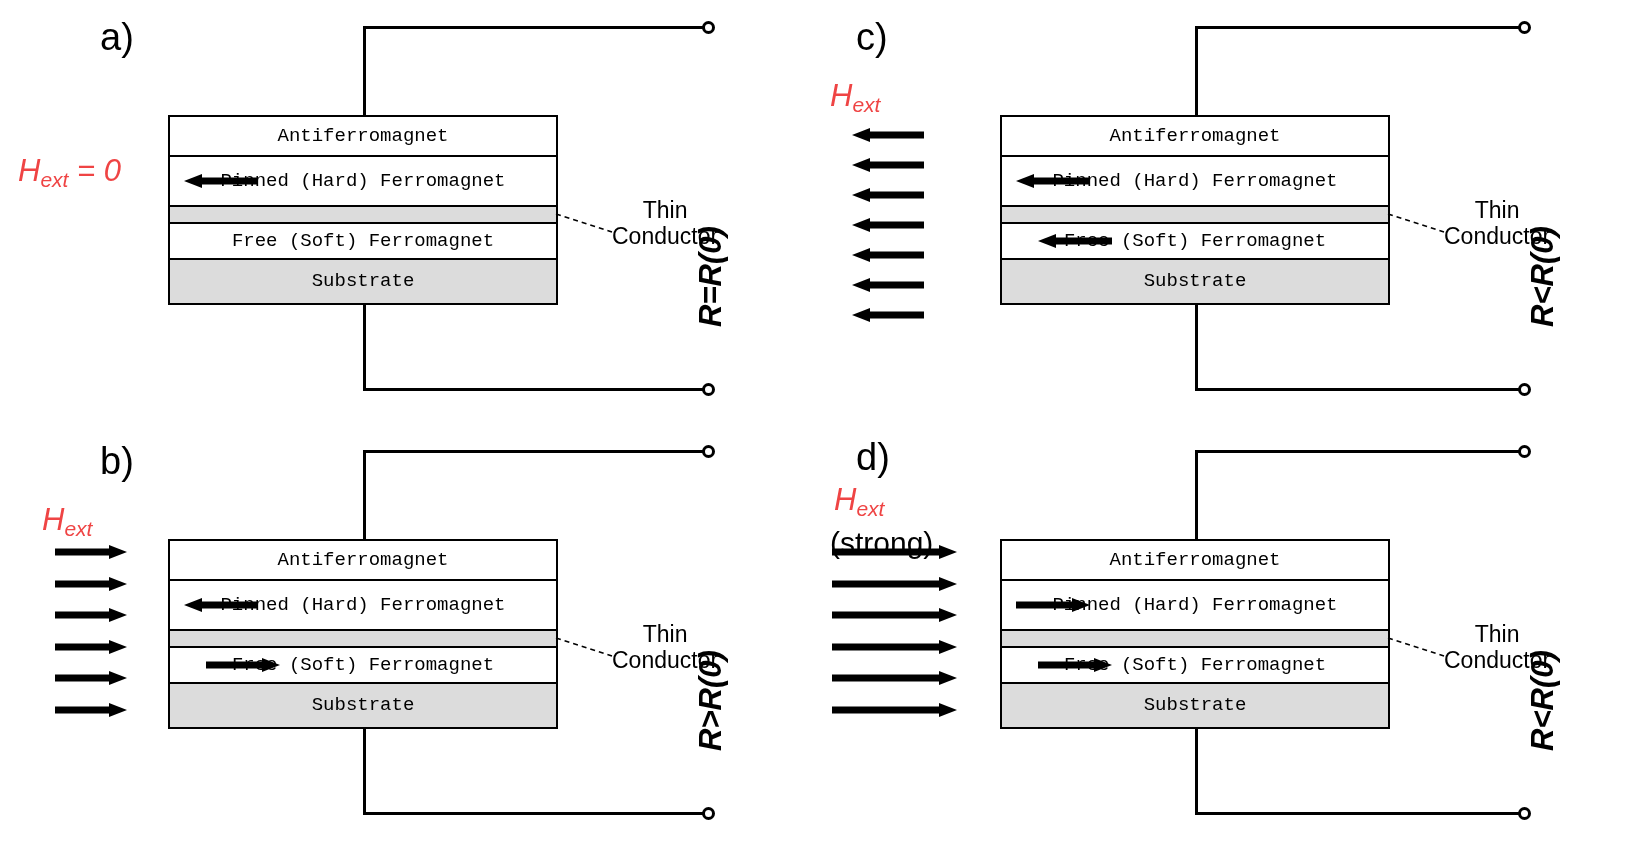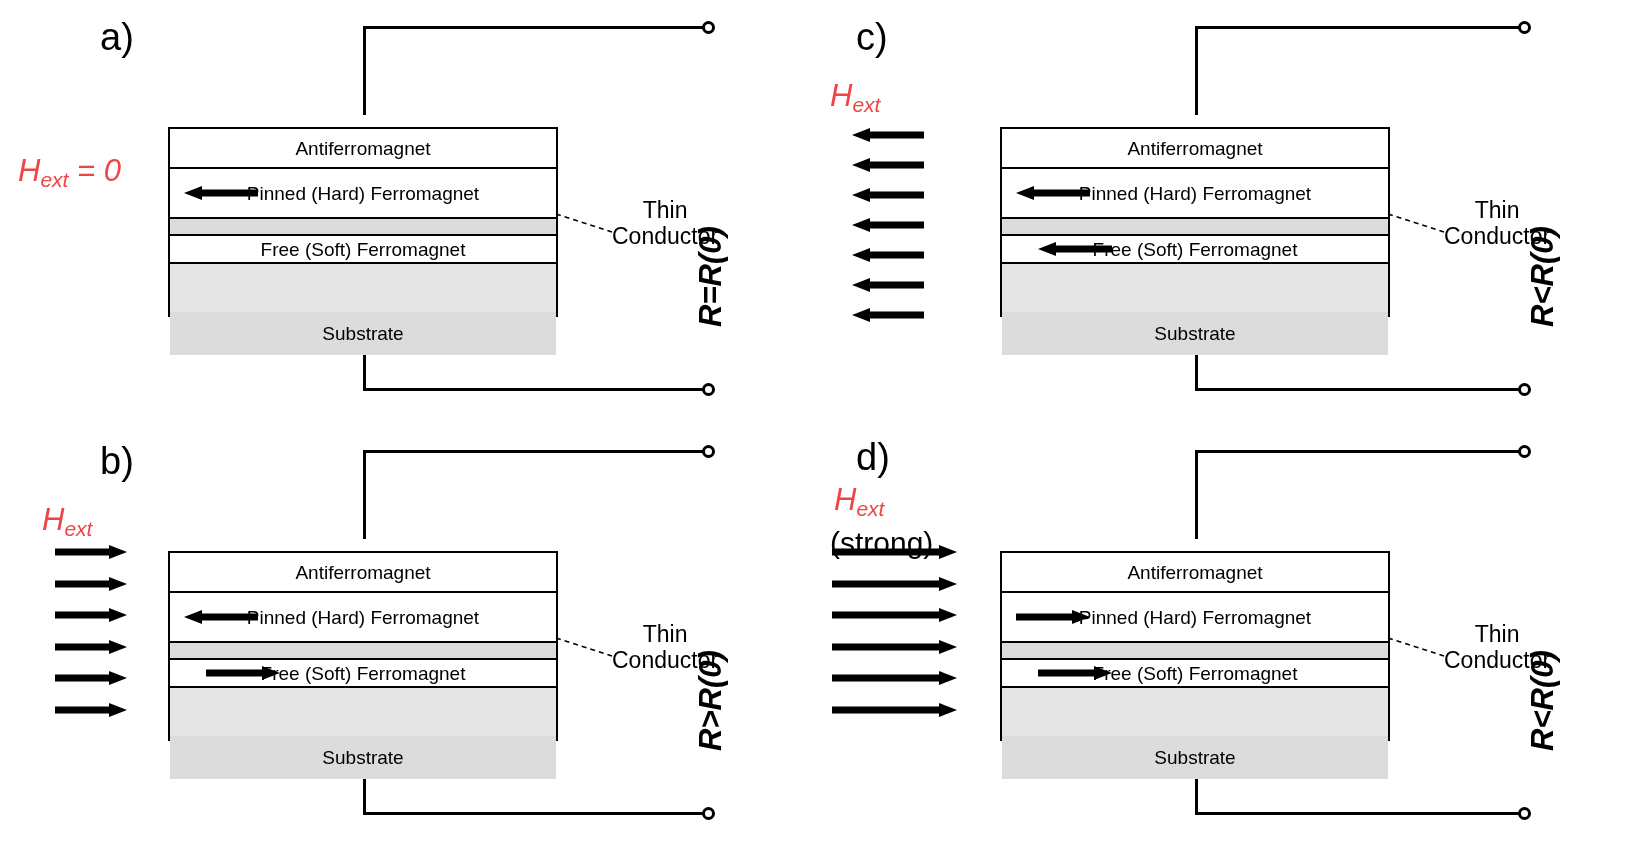--- a/index.html
+++ b/index.html
@@ -28,48 +28,49 @@
     position: absolute;
     font-size: 38px;
     line-height: 1;
     color: #000;
     white-space: nowrap;
   }
   
   .stack {
     position: absolute;
     left: 168px;
-    top: 127px;
+    top: 115px;
     width: 390px;
     height: 190px;
     border: 2px solid #000;
     box-sizing: border-box;
-    background: #e5e5e5;
+    background: #737373;
+    font-family: Liberation Mono, monospace;
   }
   .layer {
     position: relative;
     box-sizing: border-box;
     border-bottom: 2px solid #000;
     display: flex;
     align-items: center;
     justify-content: center;
     background: #ffffff;
     overflow: visible;
   }
-  .layer:last-child { border-bottom: none; margin-top: 48px; }
+  .layer:last-child { border-bottom: none; }
   .layer-label {
     font-size: 19px;
     line-height: 1;
     white-space: nowrap;
     color: #000;
   }
   .layer.afm   { height: 40px; }
   .layer.pinned{ height: 50px; }
   .layer.cond  { height: 17px; background: #dcdcdc; }
-  .layer.free  { height: 28px; }
+  .layer.free  { height: 36px; }
   .layer.sub   { height: 43px; background: #dcdcdc; border-bottom: none; }
 
   
   .mag-arrow {
     position: absolute;
     left: 14px;
     top: 50%;
     transform: translateY(-50%);
     width: 74px;
     height: 14px;

